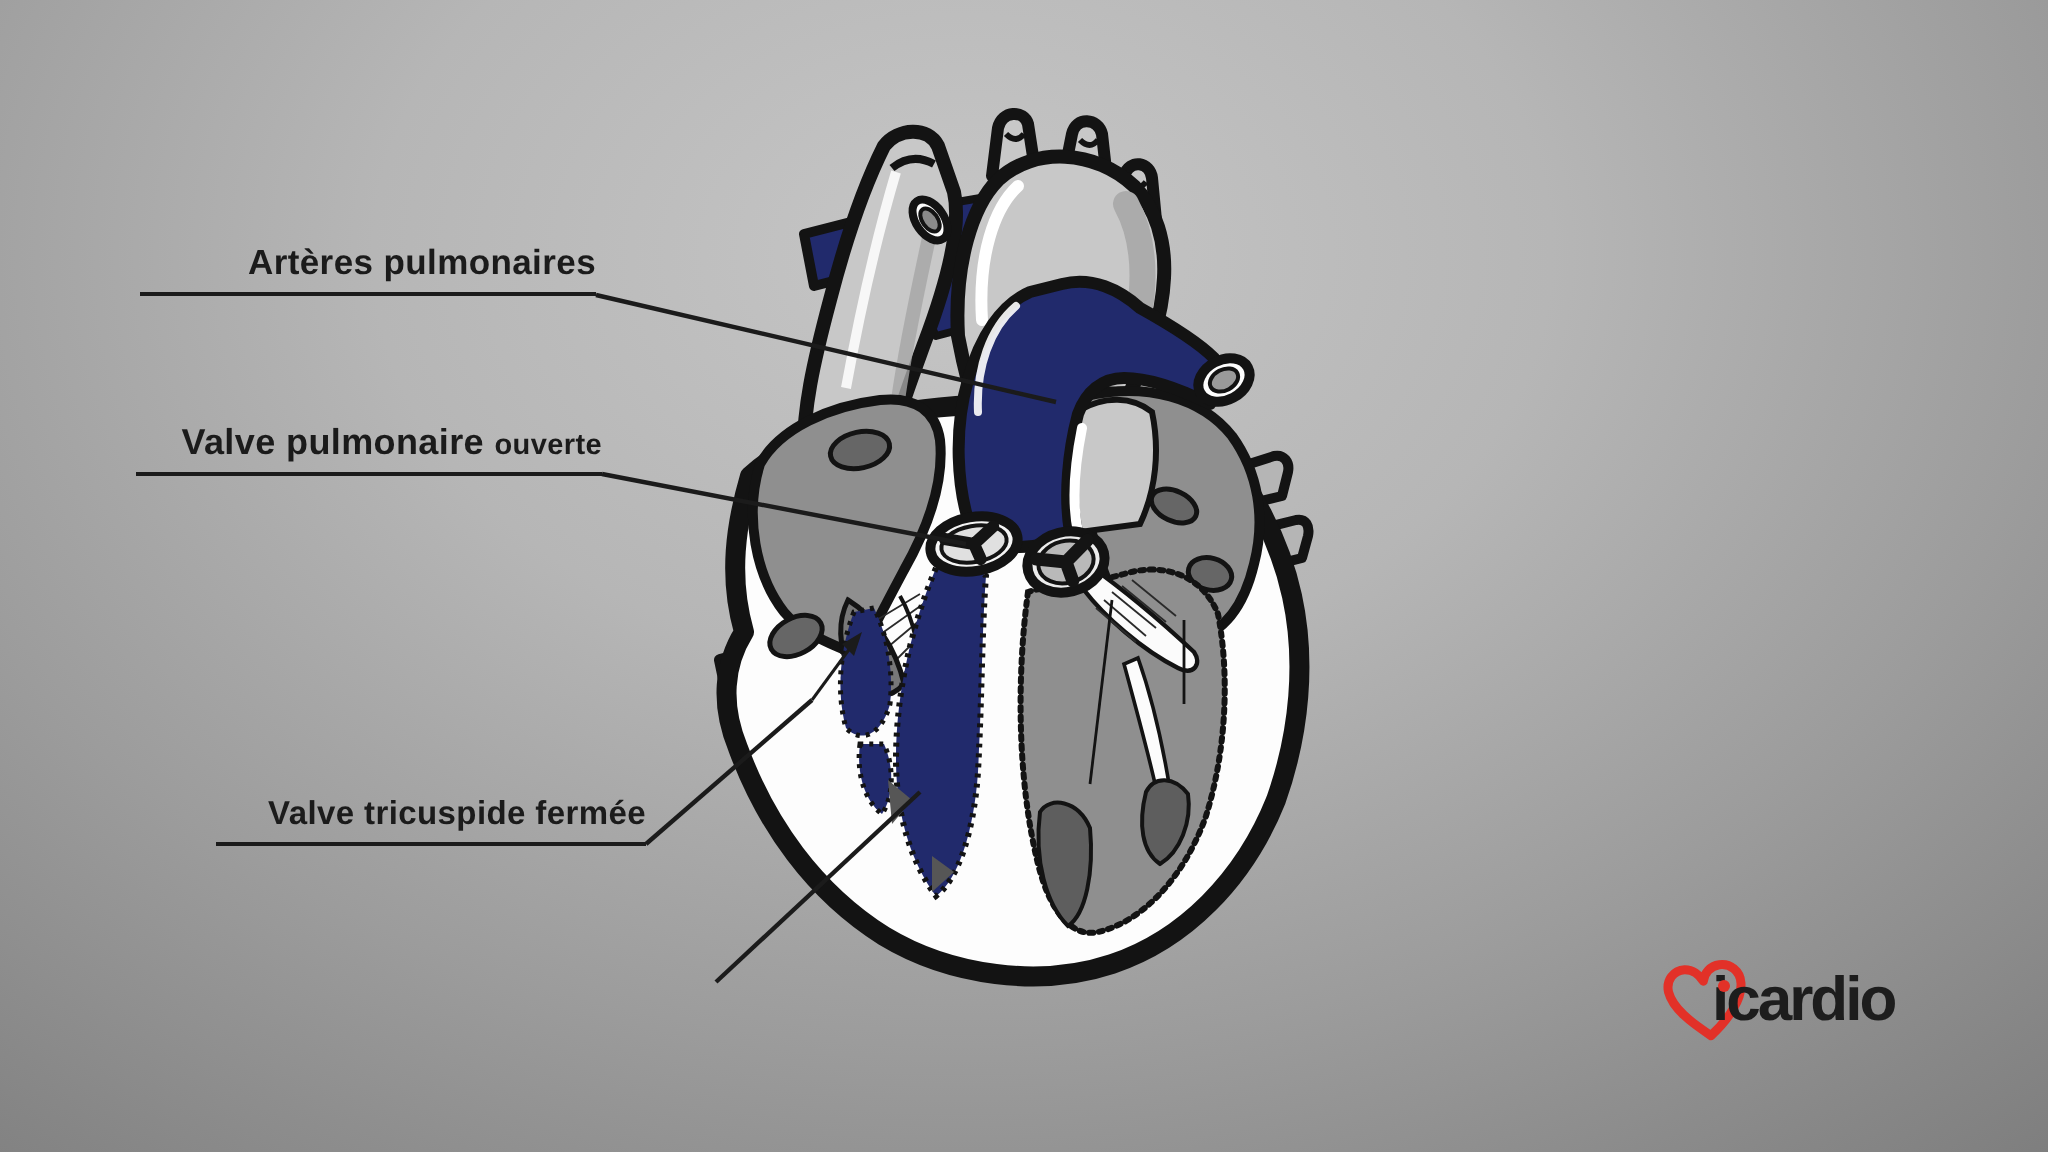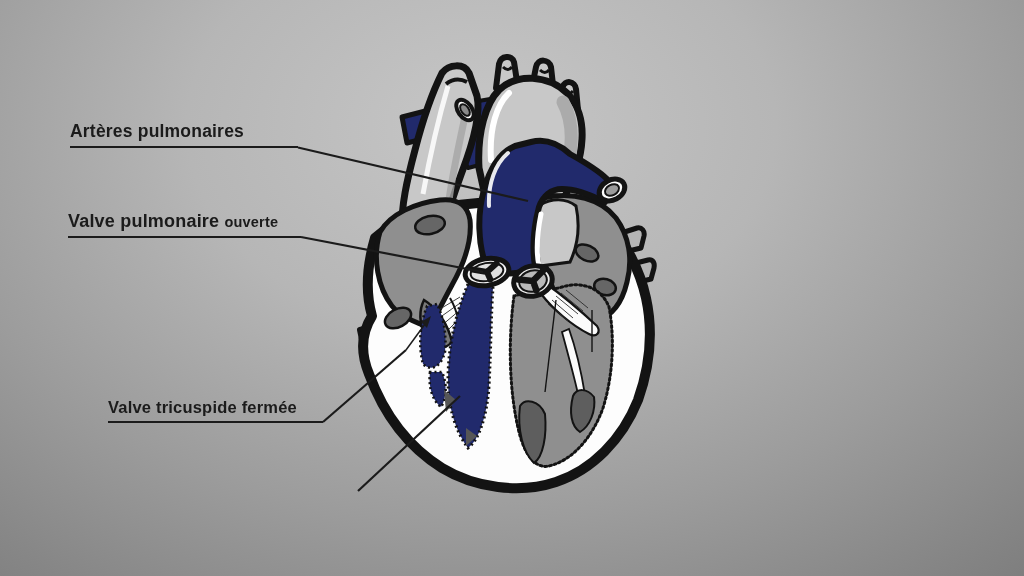--- a/index.html
+++ b/index.html
@@ -6,21 +6,21 @@
   body{
     width:1024px;height:576px;overflow:hidden;position:relative;
     font-family:"Liberation Sans",sans-serif;
     background:radial-gradient(ellipse 920px 660px at 47% 22%,
       var(--c-bg_light,#c6c6c6) 0%, #b6b6b6 32%, #9c9c9c 60%, #868686 82%, var(--c-bg_dark,#757575) 100%);
   }
   .stage{position:absolute;inset:0;}
   svg.scene{position:absolute;left:0;top:0;width:1024px;height:576px;}
 
   .diagram-label{
-    position:absolute;text-align:left;color:var(--c-label_ink,#1b1b1b);
+    position:absolute;text-align:right;color:var(--c-label_ink,#1b1b1b);
     font-weight:bold;border-bottom:2.3px solid var(--c-label_ink,#1b1b1b);
     padding-bottom:4px;letter-spacing:.2px;white-space:nowrap;
   }
   .label-ap{left:70px;top:121px;width:228px;font-size:17.5px;}
   .label-vp{left:68px;top:211px;width:233px;font-size:18px;}
   .label-vp .state{font-size:14.5px;}
   .label-vt{left:108px;top:398px;width:215px;font-size:16.5px;}
   .label-vd{left:190px;top:467px;width:168px;font-size:16.5px;}
 
   .logo{position:absolute;left:830px;top:474px;width:170px;height:60px;}
@@ -187,14 +187,22 @@
   <div class="diagram-label label-vt">
     <span>Valve tricuspide fermée</span>
   </div>
 
   <div class="diagram-label label-vp">
     <span>Valve pulmonaire</span>
     <span class="state">ouverte</span>
   </div>
 
 
+  <div class="logo">
+    <svg class="heart-svg" viewBox="0 0 48 48">
+      <path d="M23,40 C14,32 6,24 5,15.5 C4.5,9.5 9,5 14.5,5.5 C18.5,6 21.5,9 23,12.5
+               C24,8.5 27.5,5.5 32,5.5 C37.5,5.5 42,10 41.5,16 C41,24 33,33 23,40 Z" fill="none" stroke="var(--c-logo_red,#e23128)" stroke-width="4.5" stroke-linejoin="round" transform="rotate(-8 23 22)"></path>
+    </svg>
+    <div class="word"><span>i</span><span>cardio</span></div>
+    <div class="logo-dot"></div>
+  </div>
 
 </div>
 
 </body></html>

